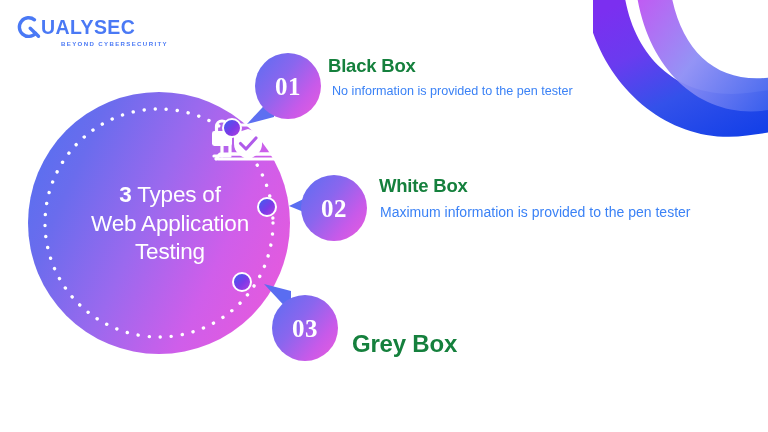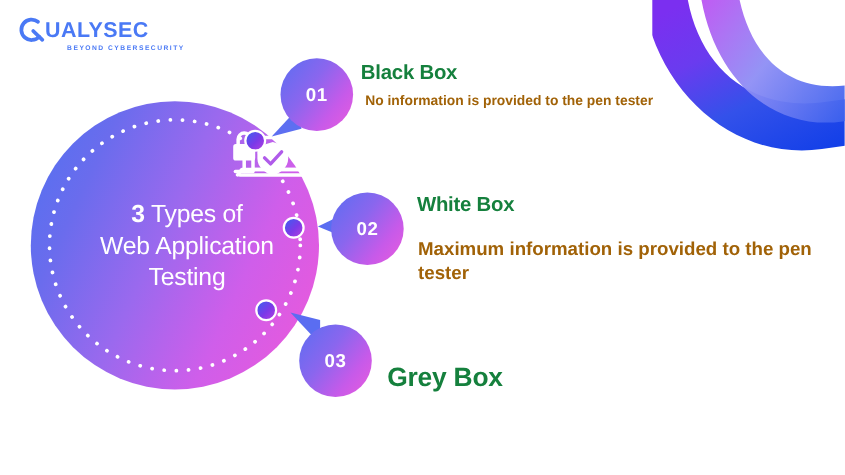--- a/index.html
+++ b/index.html
@@ -54,47 +54,48 @@
   .node-2 { left:257px; top:197px; }
   .node-3 { left:232px; top:272px; }
 
   
   .bubble {
     position:absolute; width:66px; height:66px; border-radius:50%;
     background:linear-gradient(128deg,#5a6ef2 0%,#8a66ee 40%,#c75ae9 72%,#ea5cdd 100%);
     display:flex; align-items:center; justify-content:center;
   }
   .bubble-num {
-    color:#ffffff; font-size:17px; font-weight:700; letter-spacing:0.5px;
+    color:#ffffff; font-size:25px; font-weight:700; letter-spacing:0.5px;
     line-height:1;
+    font-family:Liberation Serif, serif;
   }
   .tail { position:absolute; width:30px; height:30px; }
 
   .bubble-1 { left:255px; top:53px; }
   .tail-1   { left:245px; top:95px; }
   .bubble-2 { left:301px; top:175px; }
   .tail-2   { left:288px; top:190px; }
   .bubble-3 { left:272px; top:295px; }
   .tail-3   { left:262px; top:283px; }
 
   
   .item-text { position:absolute; }
   .item-head {
     color:#15803d; font-weight:700; letter-spacing:-0.2px;
     line-height:1.1;
   }
-  .item-desc { color:#a16207; line-height:1.25;font-weight:bold; }
+  .item-desc { color:#3b82f6; line-height:1.25; }
 
   .text-1 { left:328px; top:56px; }
   .text-1 .item-head { font-size:18.5px; }
   .text-1 .item-desc { font-size:12.6px; margin-top:8px; margin-left:4px; }
 
   .text-2 { left:379px; top:176px; }
   .text-2 .item-head { font-size:18.5px; }
-  .text-2 .item-desc { font-size:17px; margin-top:20px; margin-left:1px; }
+  .text-2 .item-desc { font-size:14px; margin-top:8px; margin-left:1px; }
 
   .text-3 { left:352px; top:310px; }
   .text-3 .item-head { font-size:24px;margin-top:21px; }
   .text-3 .item-desc { font-size:12.6px; margin-top:9px; margin-left:1px; }
 </style>
 </head>
 <body>
 
 <div id="stage">
 

